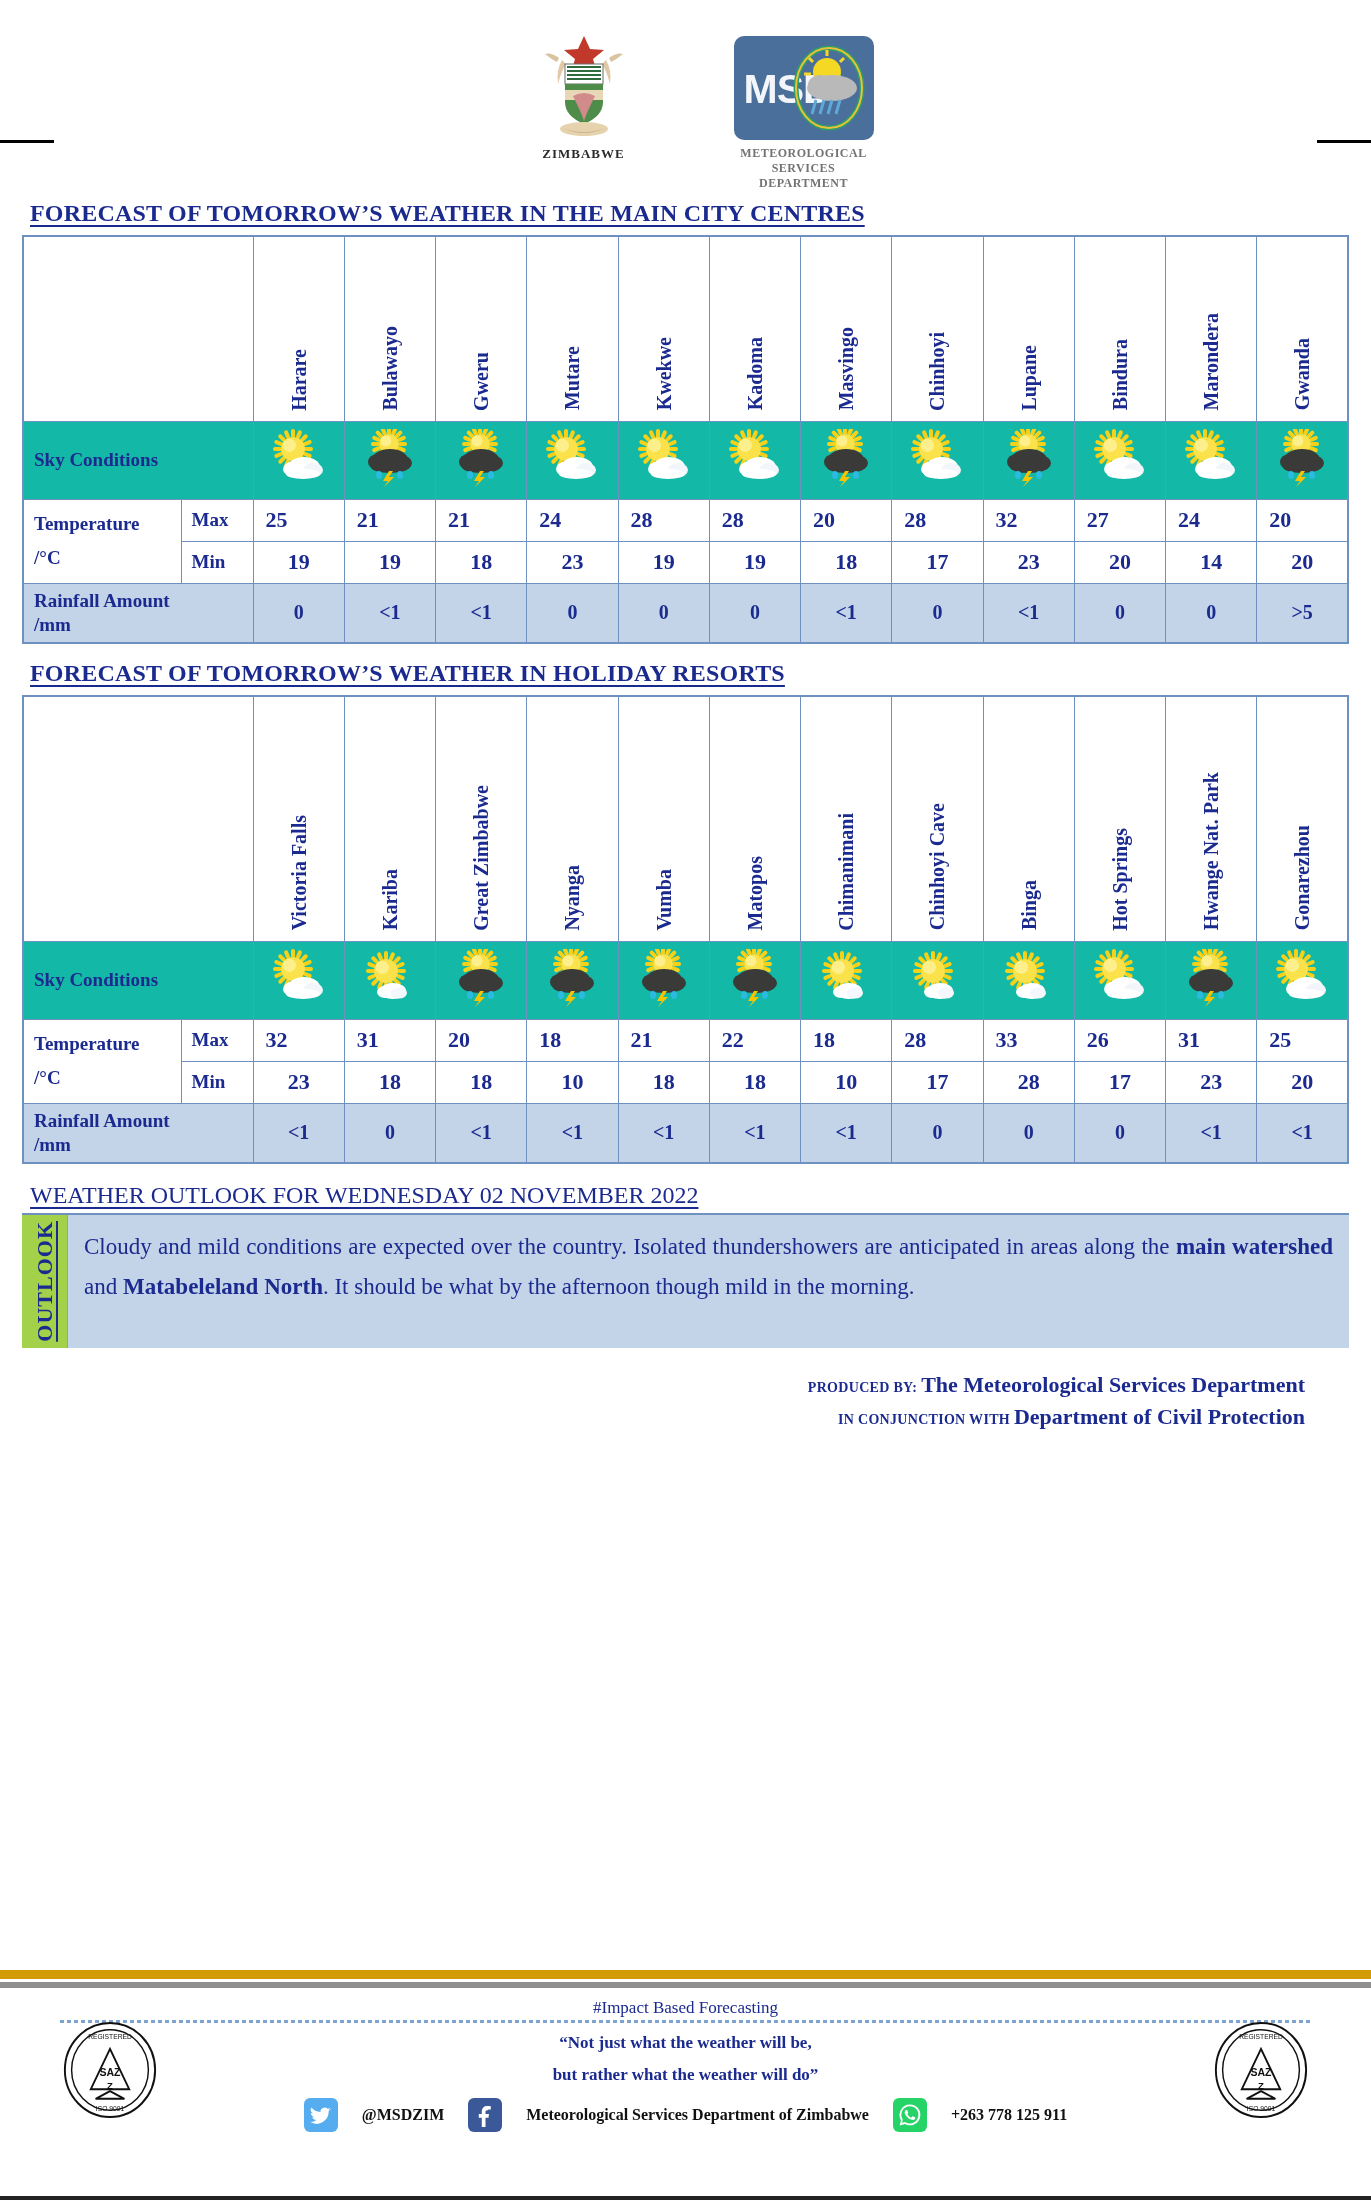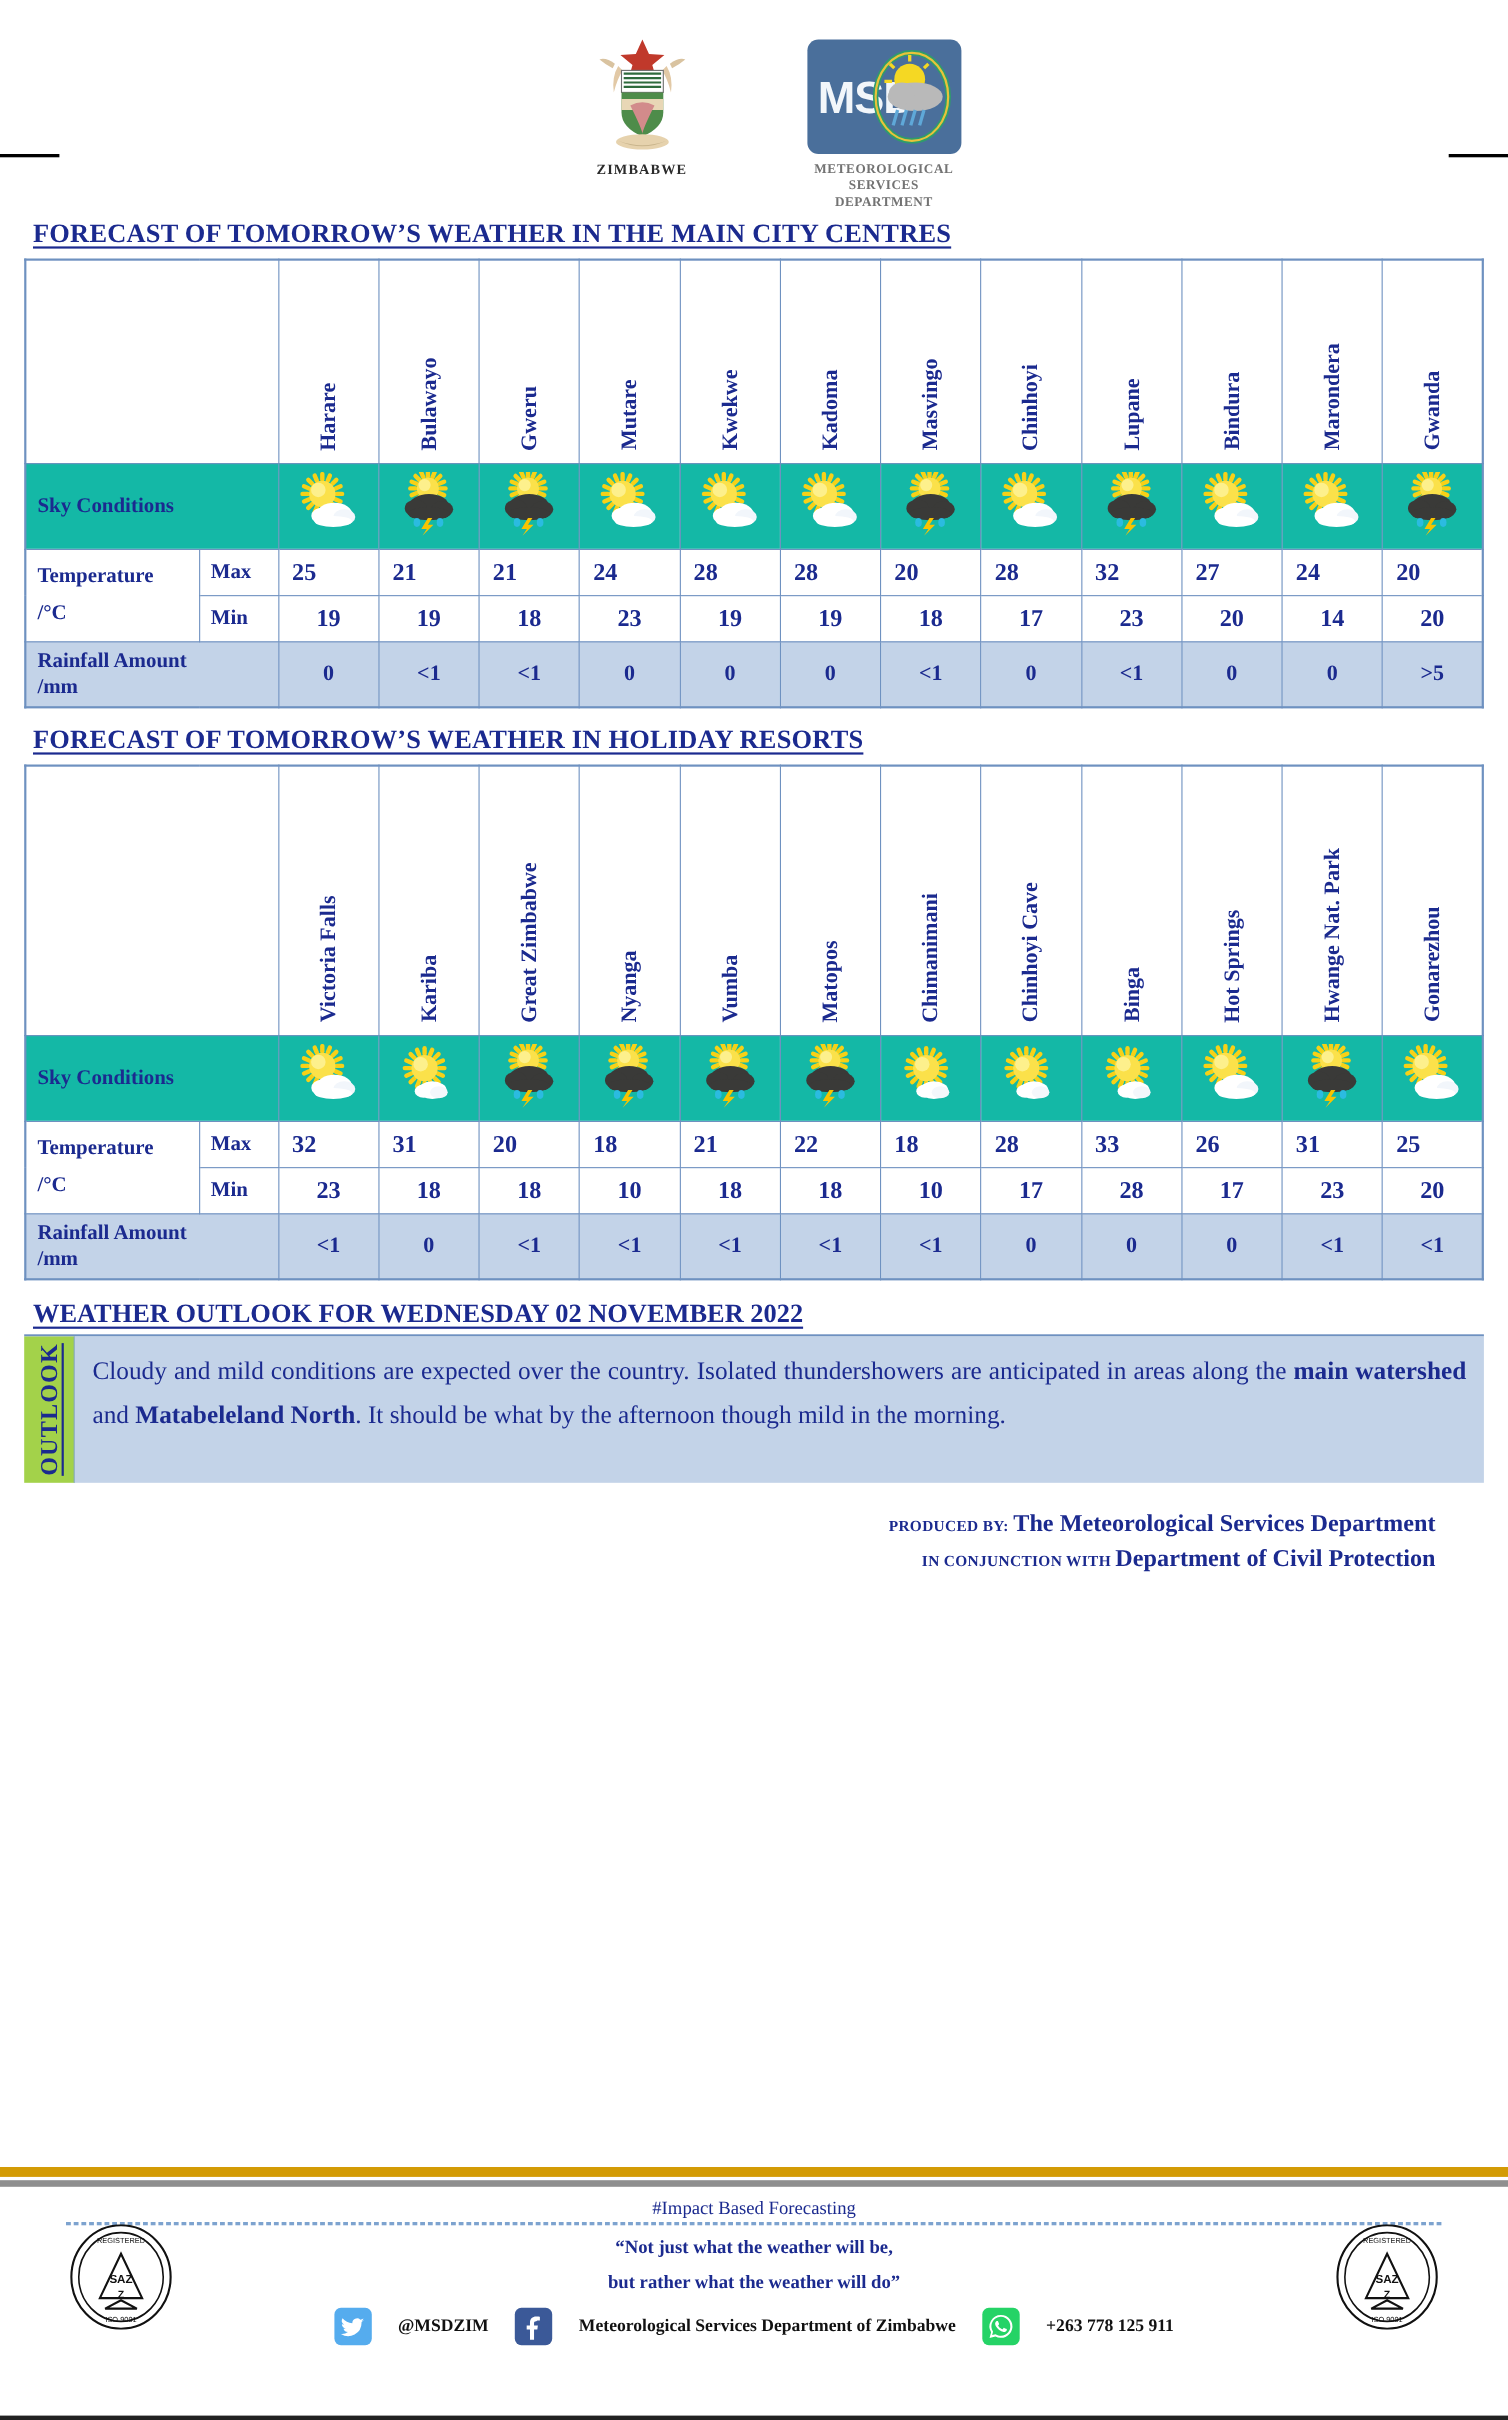--- a/index.html
+++ b/index.html
@@ -112,21 +112,21 @@
   .row-rain td { background:#c3d3e8; height:60px; vertical-align:middle; }
   .row-rain .rowlab { font-size:19px; padding-left:10px; line-height:1.25; text-align:left; }
   .row-rain .val { font-size:20px; text-align:center; }
 
   
   .wicon { width:62px; height:58px; display:inline-block; }
 
   
   .outlook-wrap { margin: 18px 22px 0 22px; position:relative; }
   .outlook-title {
-    font-size: 24px; font-weight:bold; color:#1b2a8f;
+    font-size: 24px; font-weight:normal; color:#1b2a8f;
     text-decoration: underline; text-underline-offset:4px;
     font-family:"Liberation Serif", serif;
     margin-left: 8px; margin-bottom: 4px;
   }
   .outlook-body { display:flex; border-top:2px solid #6e91c0; }
   .outlook-tab {
     width: 46px; background:#a3d24a; display:flex; align-items:center; justify-content:center;
     border-right:1px solid #7fa4cd;
   }
   .outlook-tab span {

